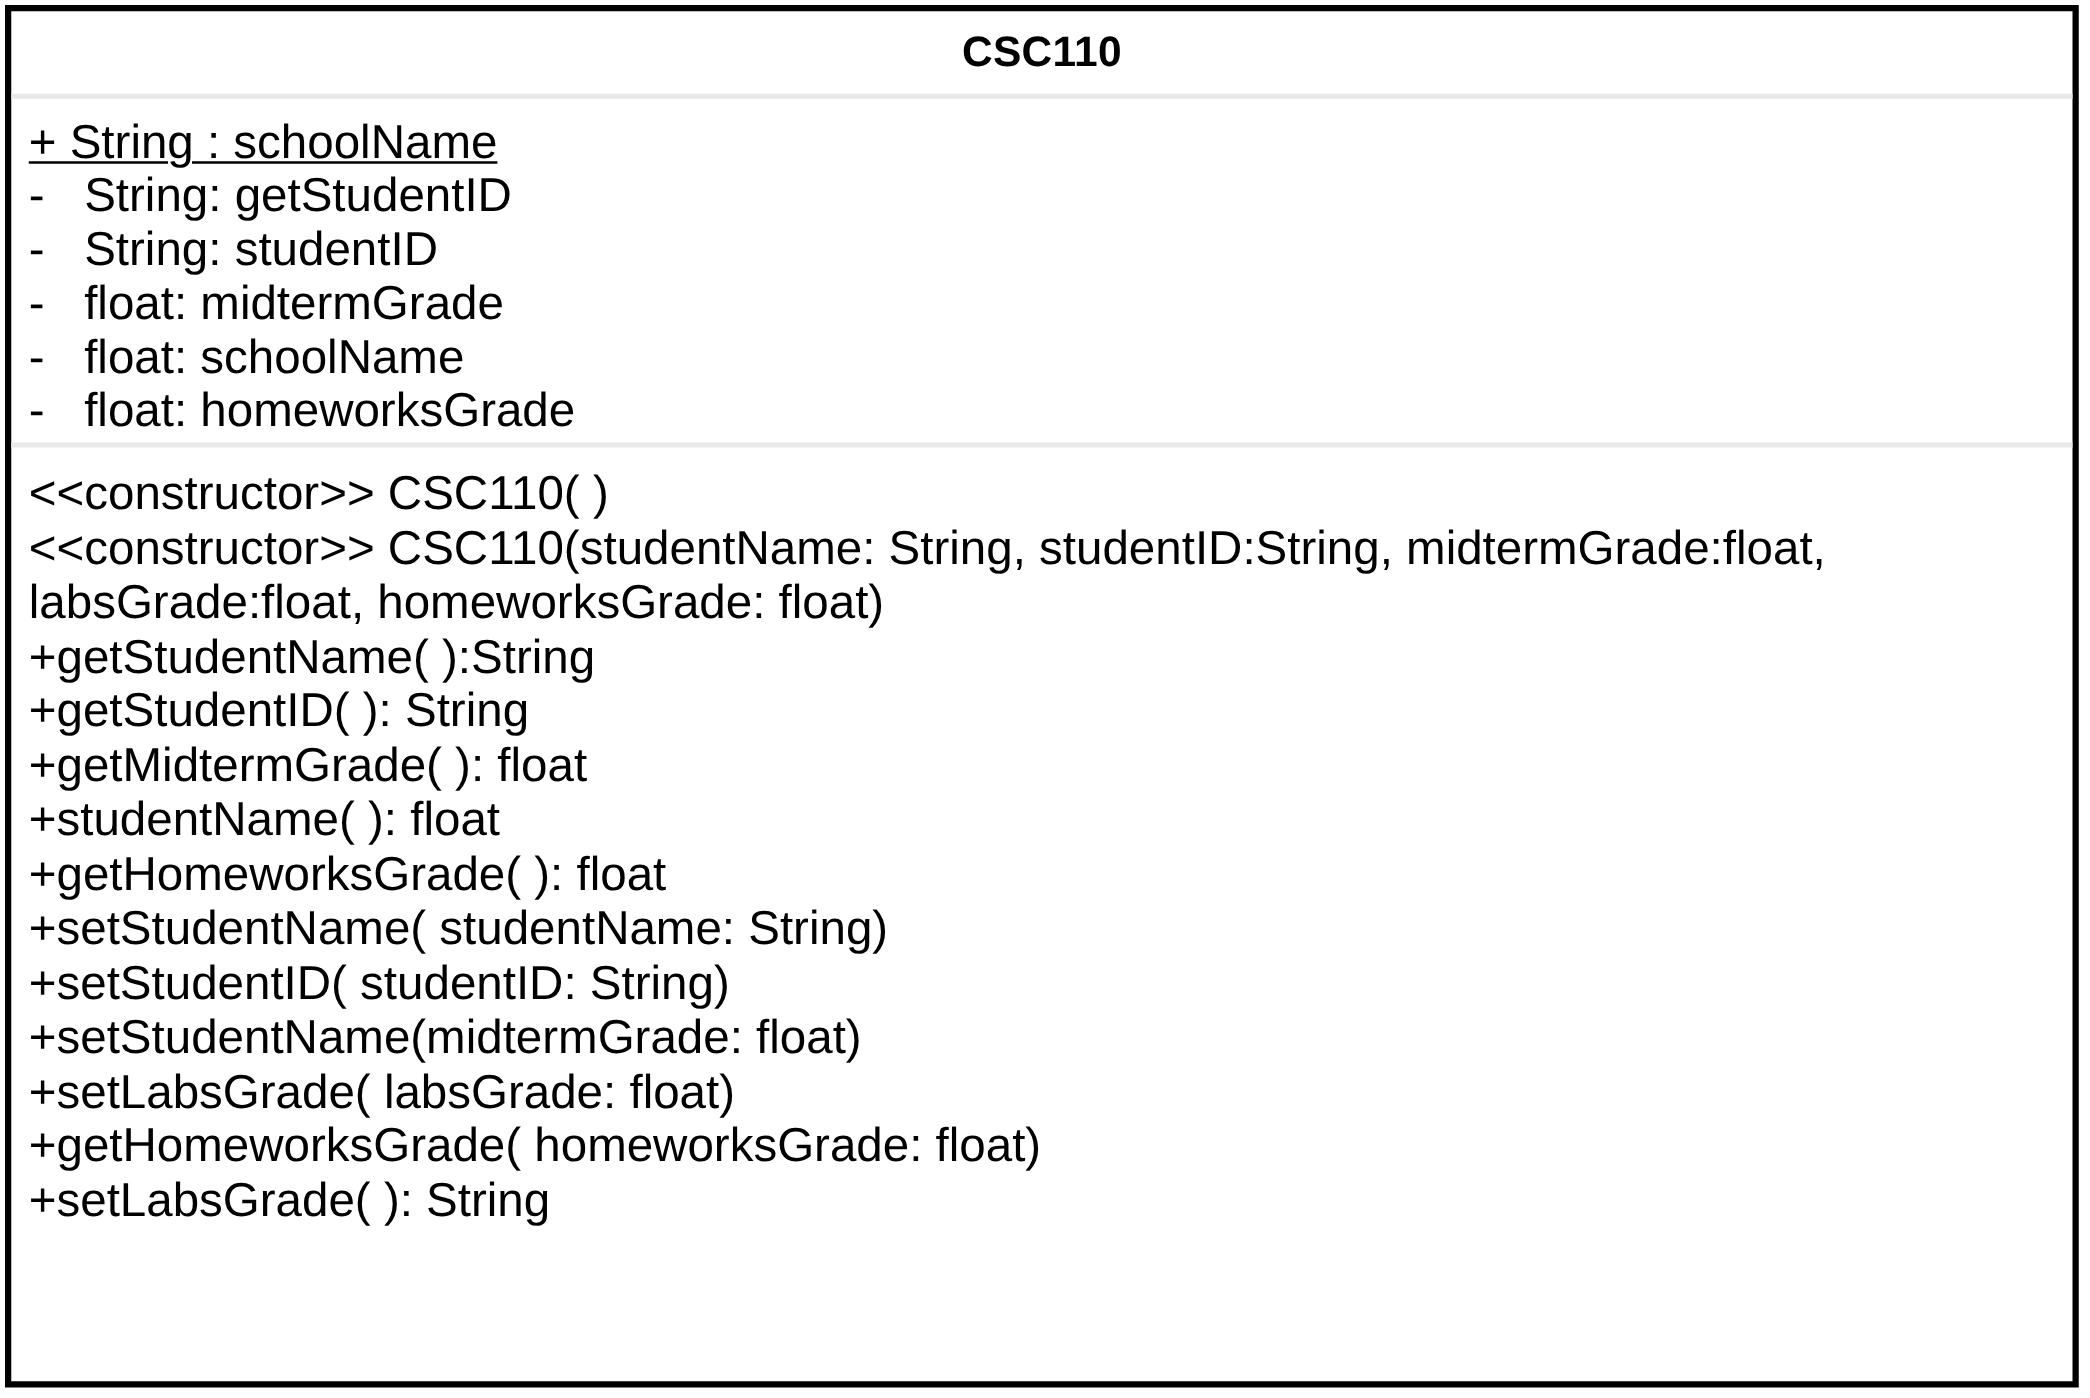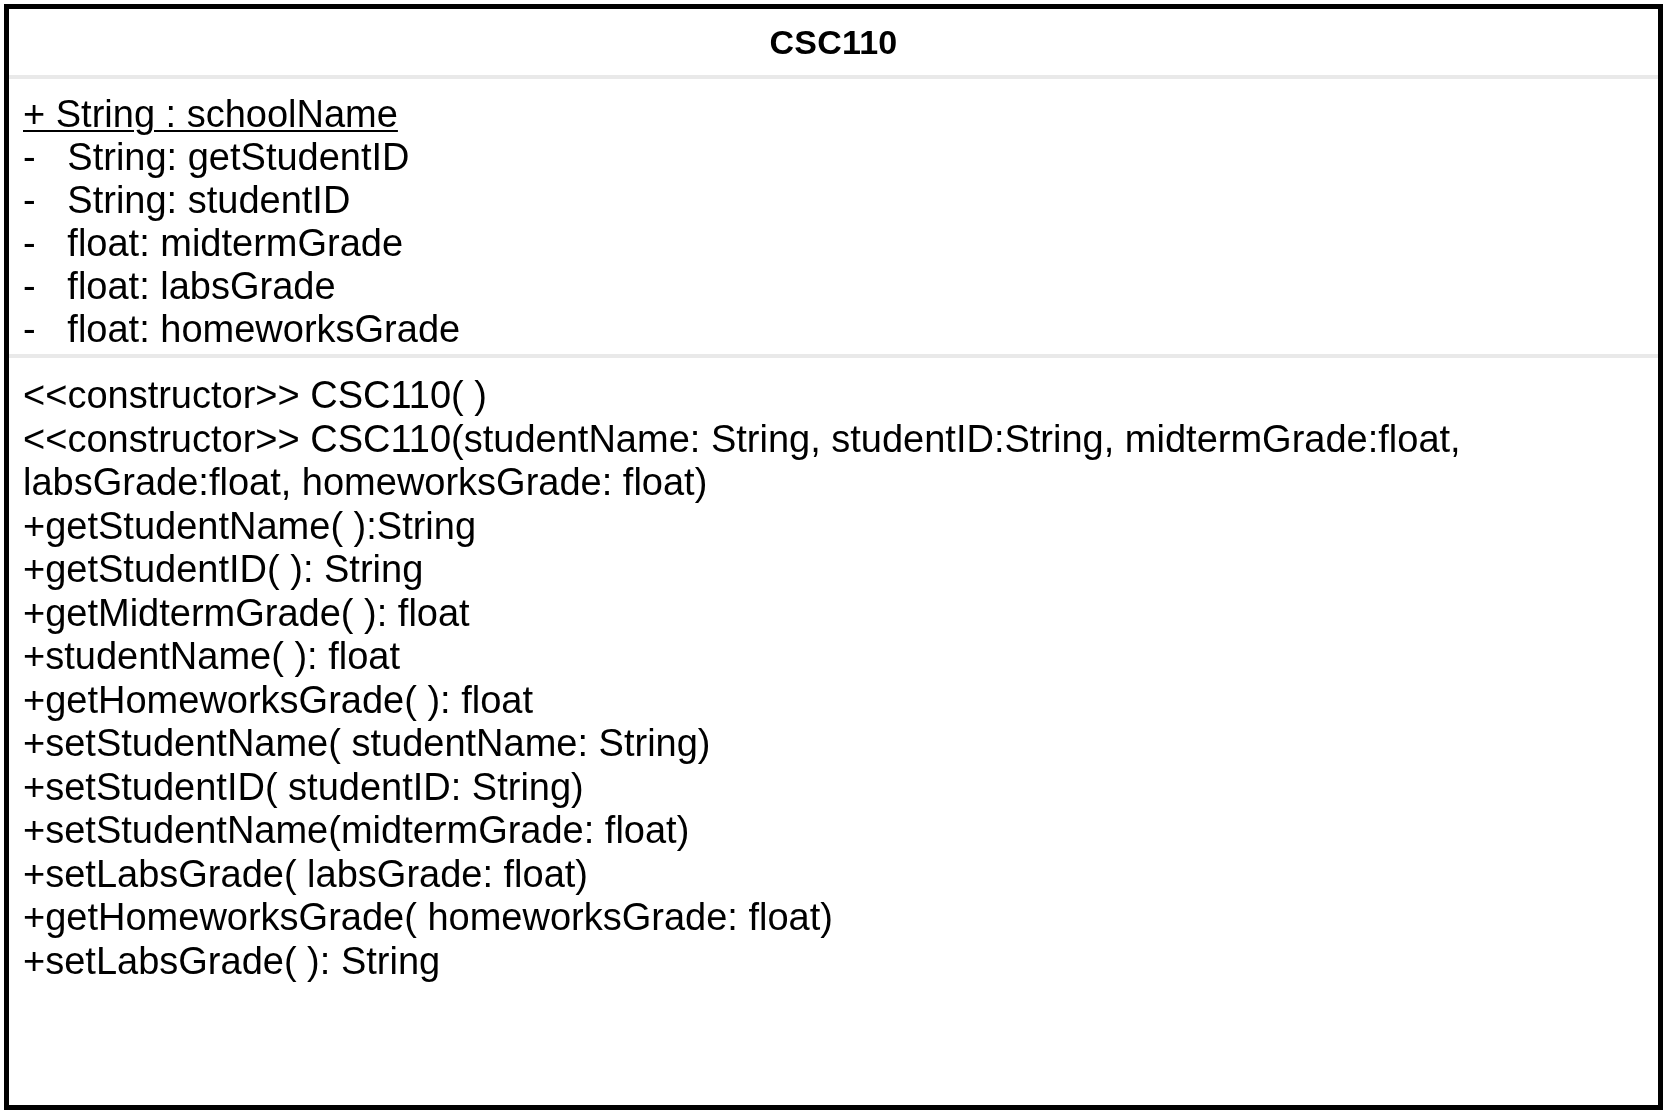--- a/index.html
+++ b/index.html
@@ -100,21 +100,21 @@
     <div class="class-title">CSC110</div>
   </div>
 
   <div class="compartment-divider"></div>
 
   <div class="compartment-attributes" id="attributes-compartment">
       <div class="member-row attribute-row static-member">+ String : schoolName</div>
       <div class="member-row attribute-row">-   String: getStudentID</div>
       <div class="member-row attribute-row">-   String: studentID</div>
       <div class="member-row attribute-row">-   float: midtermGrade</div>
-      <div class="member-row attribute-row">-   float: labsGrade</div>
+      <div class="member-row attribute-row">-   float: schoolName</div>
       <div class="member-row attribute-row">-   float: homeworksGrade</div>
     </div>
 
   <div class="compartment-divider"></div>
 
   <div class="compartment-operations" id="operations-compartment">
       <div class="member-row">&lt;&lt;constructor&gt;&gt; CSC110( )</div>
       <div class="member-row">&lt;&lt;constructor&gt;&gt; CSC110(studentName: String, studentID:String, midtermGrade:float, labsGrade:float, homeworksGrade: float)</div>
       <div class="member-row">+getStudentName( ):String</div>
       <div class="member-row">+getStudentID( ): String</div>

